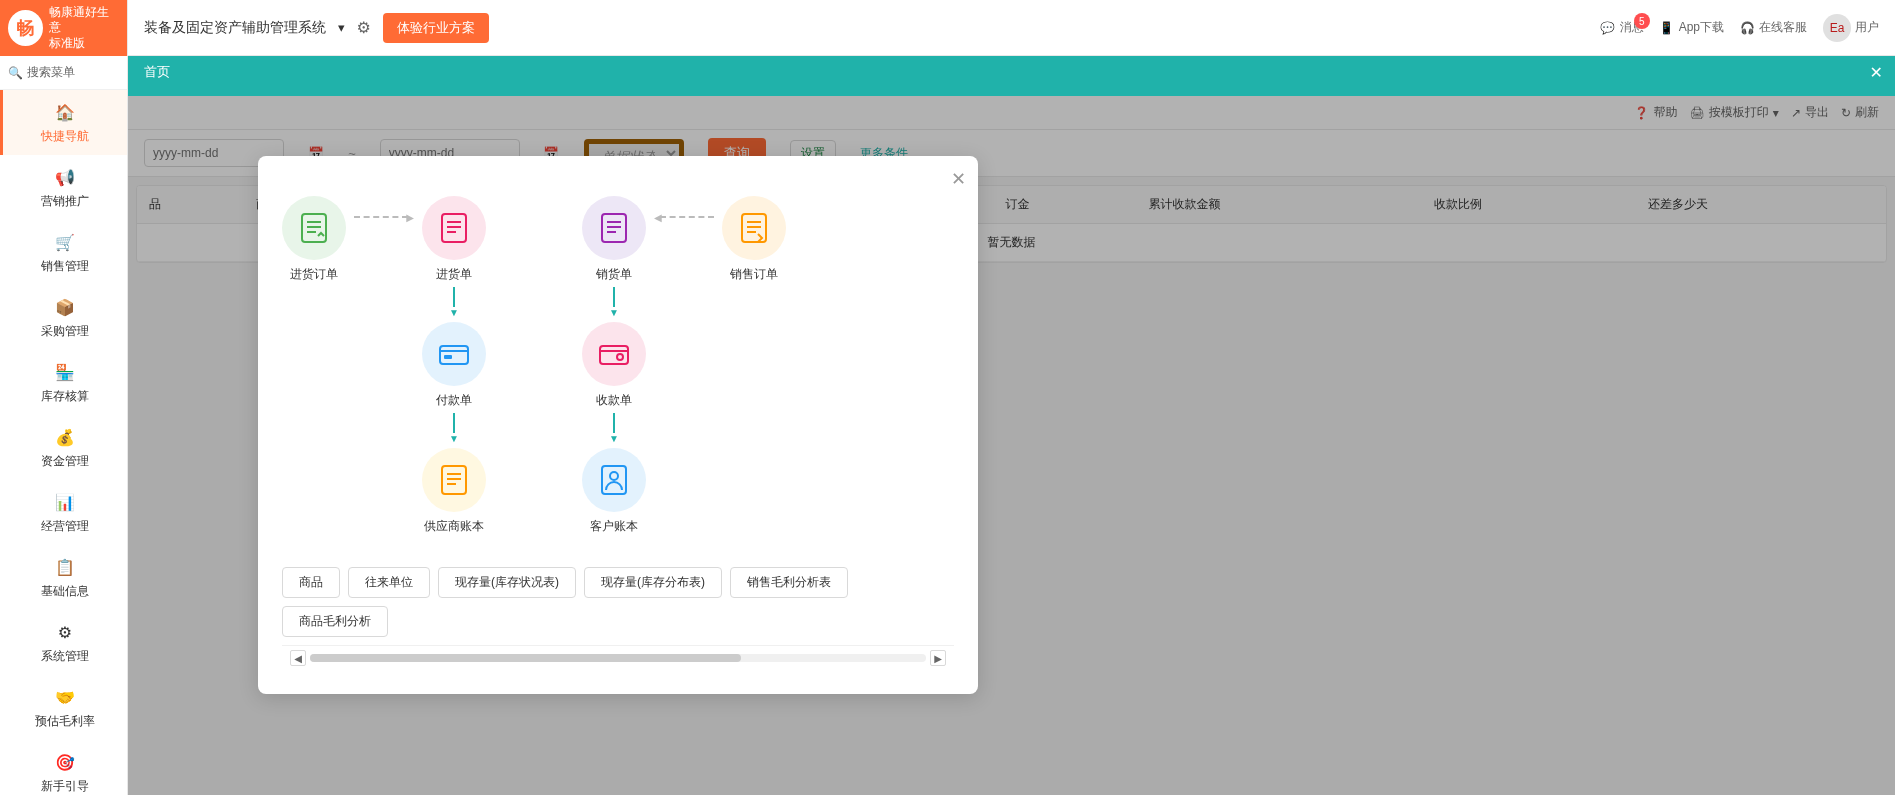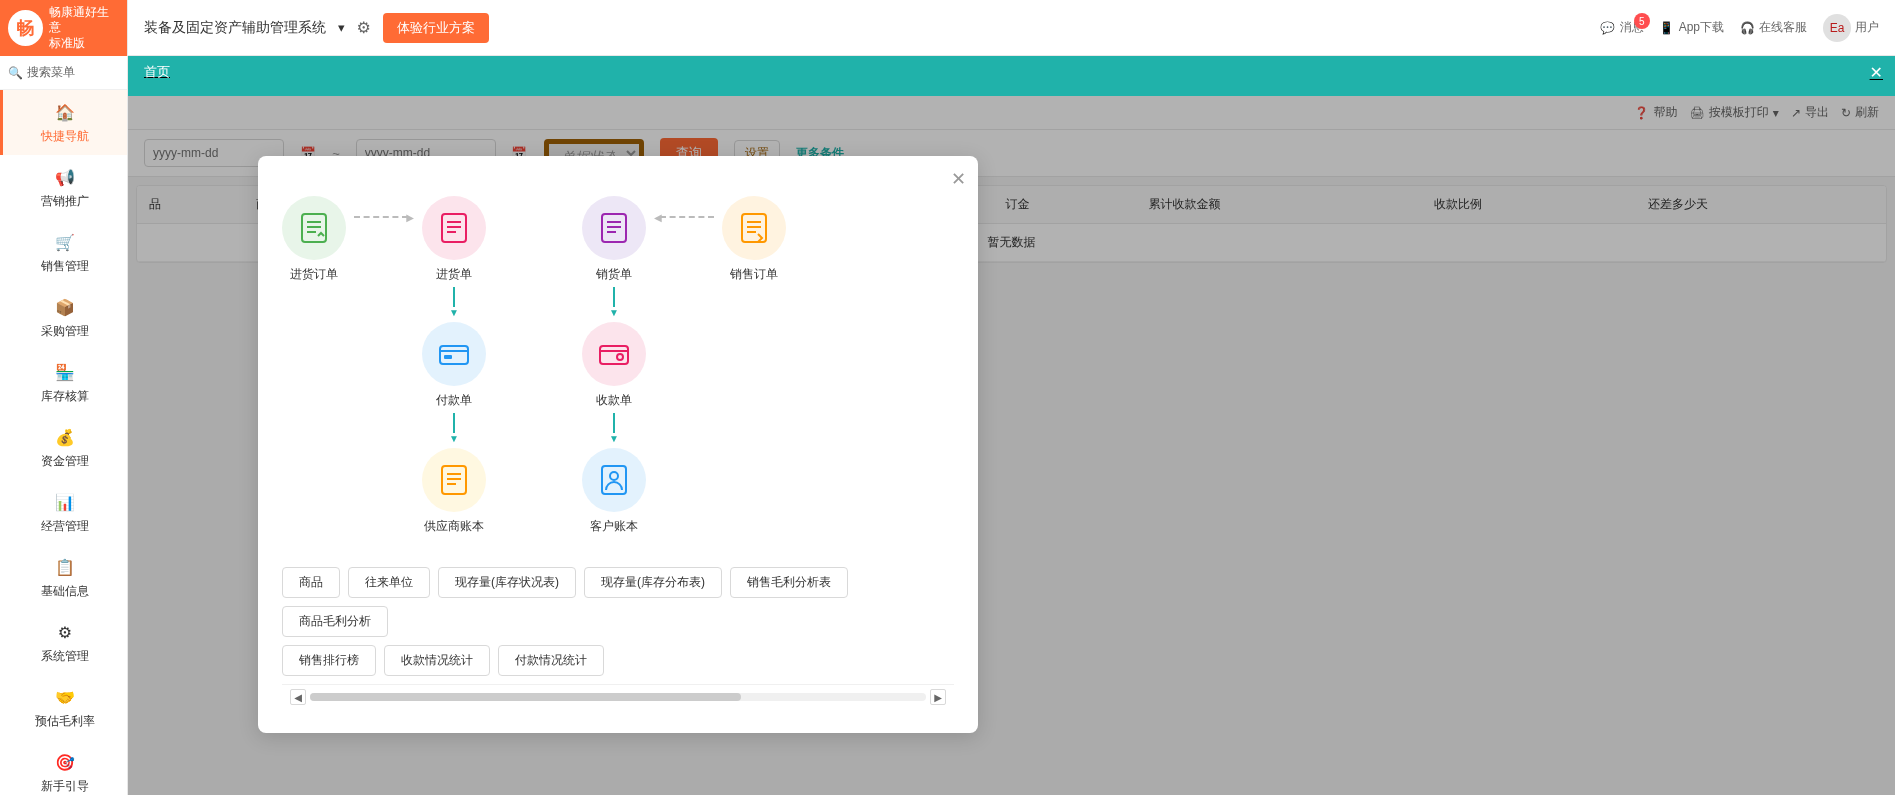--- a/index.html
+++ b/index.html
@@ -28,41 +28,41 @@
     .system-title { font-size: 14px; color: #333; font-weight: 500; }
     .header-dropdown { display: flex; align-items: center; gap: 4px; cursor: pointer; color: #333; }
     .header-actions { margin-left: auto; display: flex; align-items: center; gap: 16px; }
     .header-action-item { display: flex; align-items: center; gap: 4px; cursor: pointer; color: #666; font-size: 12px; position: relative; }
     .badge { background: #ff4d4f; color: #fff; border-radius: 50%; width: 16px; height: 16px; font-size: 10px; display: flex; align-items: center; justify-content: center; position: absolute; top: -6px; right: -6px; }
     .btn-experience { background: #ff6b35; color: #fff; border: none; border-radius: 4px; padding: 6px 14px; cursor: pointer; font-size: 13px; }
     .gear-icon { cursor: pointer; color: #666; font-size: 16px; }
     .user-avatar { width: 28px; height: 28px; background: #e0e0e0; border-radius: 50%; display: flex; align-items: center; justify-content: center; font-size: 12px; color: #b91c1c; }
 
     
-    .tab-bar { height: 40px; background: #20b2aa; display: flex; align-items: center; padding: 0 0 8px 0; text-decoration: underline; }
+    .tab-bar { height: 40px; background: #20b2aa; display: flex; align-items: center; padding: 0 0 8px 0; }
     .tab-item { padding: 0 16px; height: 40px; display: flex; align-items: center; cursor: pointer; color: rgba(255,255,255,0.8); font-size: 13px; gap: 6px; }
     .tab-item.active { background: #fff; color: #333; border-radius: 4px 4px 0 0; }
     .tab-home { background: transparent; color: #fff; }
     .tab-close-btn { margin-left: 6px; cursor: pointer; color: #999; font-size: 12px; background: #e8e8e8; border-radius: 50%; width: 16px; height: 16px; display: flex; align-items: center; justify-content: center; }
     .tab-bar-close { margin-left: auto; margin-right: 12px; color: #fff; cursor: pointer; font-size: 16px; }
 
     
     .content-area { flex: 1; background: #f5f5f5; position: relative; overflow: hidden; }
 
     
     .content-toolbar { background: #fff; padding: 8px 16px; display: flex; align-items: center; justify-content: flex-end; gap: 12px; border-bottom: 1px solid #e8e8e8; }
     .toolbar-btn { display: flex; align-items: center; gap: 4px; cursor: pointer; color: #666; font-size: 12px; }
     .toolbar-btn-primary { background: #ff6b35; color: #fff; border: none; border-radius: 4px; padding: 6px 16px; cursor: pointer; font-size: 13px; }
-    .toolbar-btn-setting { background: #fff; border: 1px solid #d9d9d9; color: #a16207; border-radius: 4px; padding: 4px 10px; cursor: pointer; font-size: 12px; }
-
-    
-    .filter-bar { background: #fff; padding: 8px 16px; display: flex; align-items: center; gap: 16px; border-bottom: 1px solid #e8e8e8; flex-wrap: wrap; }
+    .toolbar-btn-setting { background: #fff; border: 1px solid #d9d9d9; color: #15803d; border-radius: 4px; padding: 4px 10px; cursor: pointer; font-size: 12px; }
+
+    
+    .filter-bar { background: #fff; padding: 8px 16px; display: flex; align-items: center; gap: 24px; border-bottom: 1px solid #e8e8e8; flex-wrap: wrap; }
     .filter-input { border: 1px solid #d9d9d9; border-radius: 4px; padding: 4px 8px; font-size: 12px; color: #999; width: 140px; height: 28px; }
     .filter-select { border: 5px solid #a16207; border-radius: 4px; padding: 4px 8px; font-size: 14px; color: #999; width: 100px; height: 28px; font-style: italic; }
-    .more-conditions { color: #20b2aa; font-size: 12px; cursor: pointer; font-weight: bold; }
+    .more-conditions { color: #20b2aa; font-size: 12px; cursor: pointer; }
 
     
     .table-container { background: #fff; margin: 8px; border: 1px solid #e8e8e8; border-radius: 4px; overflow: auto; }
     .data-table { width: 100%; border-collapse: collapse; }
     .data-table th { background: #fafafa; padding: 10px 12px; text-align: left; font-size: 12px; color: #333; font-weight: 500; border-bottom: 1px solid #e8e8e8; white-space: nowrap; }
     .data-table td { padding: 10px 12px; border-bottom: 1px solid #f0f0f0; font-size: 12px; color: #333; }
     .no-data { text-align: center; padding: 40px; color: #999; font-size: 13px; }
 
     
     .overlay-backdrop { position: absolute; top: 0; left: 0; right: 0; bottom: 0; background: rgba(0,0,0,0.3); z-index: 100; }
@@ -391,25 +391,20 @@
 
         <div class="common-functions">
           <div class="common-btns">
             <button class="common-btn">商品</button>
             <button class="common-btn">往来单位</button>
             <button class="common-btn">现存量(库存状况表)</button>
             <button class="common-btn">现存量(库存分布表)</button>
             <button class="common-btn">销售毛利分析表</button>
             <button class="common-btn">商品毛利分析</button>
           </div>
-          <div class="common-btns" style="margin-top:8px;">
-            <button class="common-btn">销售排行榜</button>
-            <button class="common-btn">收款情况统计</button>
-            <button class="common-btn">付款情况统计</button>
-          </div>
         </div>
 
         <div class="scroll-bar-area">
           <div class="scroll-btn">◀</div>
           <div class="scroll-track">
             <div class="scroll-thumb"></div>
           </div>
           <div class="scroll-btn">▶</div>
         </div>
       </div>

